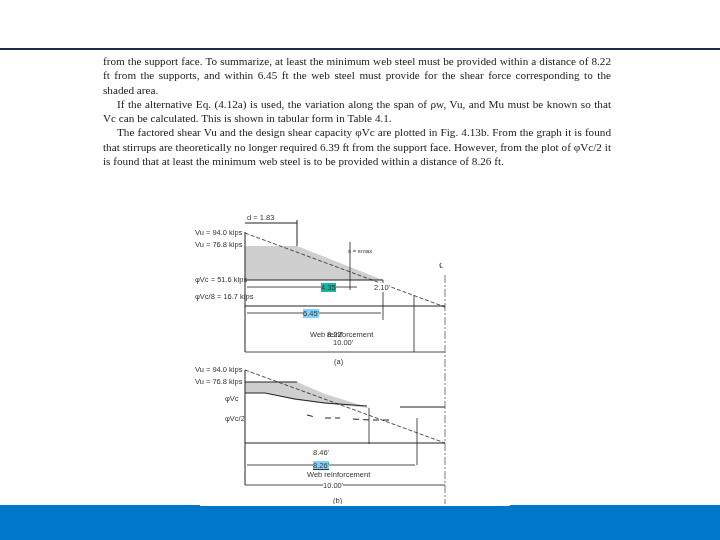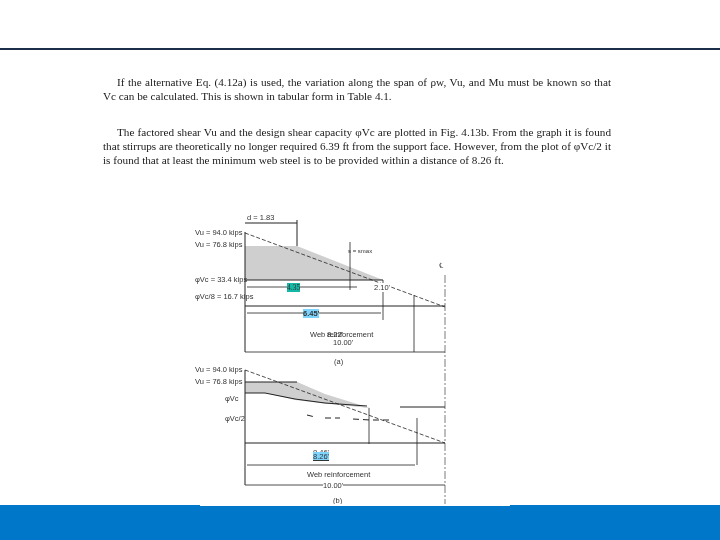--- a/index.html
+++ b/index.html
@@ -1,33 +1,34 @@
 <!DOCTYPE html>
 <html><head>
 <meta charset="utf-8">
 <style>
   html, body { margin: 0; padding: 0; }
   body { width: 720px; height: 540px; background: #ffffff; position: relative; overflow: hidden; font-family: "Liberation Serif", serif; }
   .top-rule { position: absolute; left: 0; top: 48px; width: 720px; height: 2px; background: #1b2f4b; }
   .text-block { position: absolute; left: 103px; top: 54px; width: 508px; font-size: 11.2px; line-height: 14.3px; color: #1a1a1a; text-align: justify; }
   .text-block p { margin: 0; }
-  .text-block p.indent { text-indent: 14px; margin-top: 21px; }
+  .text-block p.indent { text-indent: 14px; }
   .text-block .last { text-align-last: left; }
   .figure { position: absolute; left: 195px; top: 210px; width: 270px; height: 295px; }
   .figure svg { position: absolute; left: 0; top: 0; }
   .lbl { position: absolute; font-family: "Liberation Sans", sans-serif; font-size: 7.5px; color: #333; white-space: nowrap; }
   .bottom-bar { position: absolute; left: 0; top: 505px; width: 720px; height: 35px; background: #0077c8; }
   .bottom-notch { position: absolute; left: 200px; top: 504px; width: 310px; height: 2px; background: #ffffff; }
 </style>
 </head>
 <body>
 
 <div class="top-rule"></div>
 
 <div class="text-block">
+  <p class="last">from the support face. To summarize, at least the minimum web steel must be provided within a distance of 8.22 ft from the supports, and within 6.45 ft the web steel must provide for the shear force corresponding to the shaded area.</p>
   <p class="indent last">If the alternative Eq. (4.12a) is used, the variation along the span of ρw, Vu, and Mu must be known so that Vc can be calculated. This is shown in tabular form in Table 4.1.</p>
   <p class="indent last">The factored shear Vu and the design shear capacity φVc are plotted in Fig. 4.13b. From the graph it is found that stirrups are theoretically no longer required 6.39 ft from the support face. However, from the plot of φVc/2 it is found that at least the minimum web steel is to be provided within a distance of 8.26 ft.</p>
 </div>
 
 <div class="figure">
   <svg width="270" height="295" viewBox="0 0 270 295">
 
     <g>
 
       <polygon points="50,36 102,36 188,70 50,70" fill="#cfcfcf"></polygon>
@@ -70,37 +71,37 @@
       <line x1="50" y1="233" x2="250" y2="233" stroke="#222" stroke-width="1"></line>
       <line x1="222" y1="208" x2="222" y2="255" stroke="#222" stroke-width="0.8"></line>
       <line x1="52" y1="255" x2="220" y2="255" stroke="#222" stroke-width="0.8"></line>
       <line x1="50" y1="275" x2="250" y2="275" stroke="#222" stroke-width="0.8"></line>
     </g>
   </svg>
 
   <span class="lbl" style="left:52px;top:3px;">d = 1.83</span>
   <span class="lbl" style="left:0px;top:18px;">Vu = 94.0 kips</span>
   <span class="lbl" style="left:0px;top:30px;">Vu = 76.8 kips</span>
-  <span class="lbl" style="left:0px;top:65px;">φVc = 33.4 kips</span>
+  <span class="lbl" style="left:0px;top:65px;">φVc = 51.6 kips</span>
   <span class="lbl" style="left:0px;top:82px;">φVc/8 = 16.7 kips</span>
   <span class="lbl" style="left:153px;top:38px;font-size:6px;">s = smax</span>
   <span class="lbl" style="left:244px;top:50px;">℄</span>
-  <span class="lbl" style="left:92px;top:73px;background:#14b8a6;font-family:Liberation Serif, serif;">4.35</span>
+  <span class="lbl" style="left:126px;top:73px;background:#14b8a6;">4.35</span>
   <span class="lbl" style="left:162px;top:73px;background:#fff;padding-left:17px;">2.10'</span>
-  <span class="lbl" style="left:108px;top:99px;background:#7dd3fc;font-weight:bold;">6.45'</span>
+  <span class="lbl" style="left:108px;top:99px;background:#7dd3fc;">6.45'</span>
   <span class="lbl" style="left:132px;top:120px;">8.22'</span>
   <span class="lbl" style="left:115px;top:120px;">Web reinforcement</span>
   <span class="lbl" style="left:138px;top:128px;">10.00'</span>
   <span class="lbl" style="left:139px;top:147px;">(a)</span>
 
   <span class="lbl" style="left:0px;top:155px;">Vu = 94.0 kips</span>
   <span class="lbl" style="left:0px;top:167px;">Vu = 76.8 kips</span>
   <span class="lbl" style="left:30px;top:184px;text-align:right;">φVc</span>
   <span class="lbl" style="left:30px;top:204px;">φVc/2</span>
   <span class="lbl" style="left:118px;top:238px;">8.46'</span>
-  <span class="lbl" style="left:118px;top:242px;background:#7dd3fc;text-decoration:underline;">8.26'</span>
+  <span class="lbl" style="left:118px;top:251px;background:#7dd3fc;text-decoration:underline;">8.26'</span>
   <span class="lbl" style="left:112px;top:260px;">Web reinforcement</span>
   <span class="lbl" style="left:128px;top:271px;background:#fff;">10.00'</span>
   <span class="lbl" style="left:138px;top:286px;">(b)</span>
 </div>
 
 <div class="bottom-bar"></div>
 <div class="bottom-notch"></div>
 
 </body></html>

